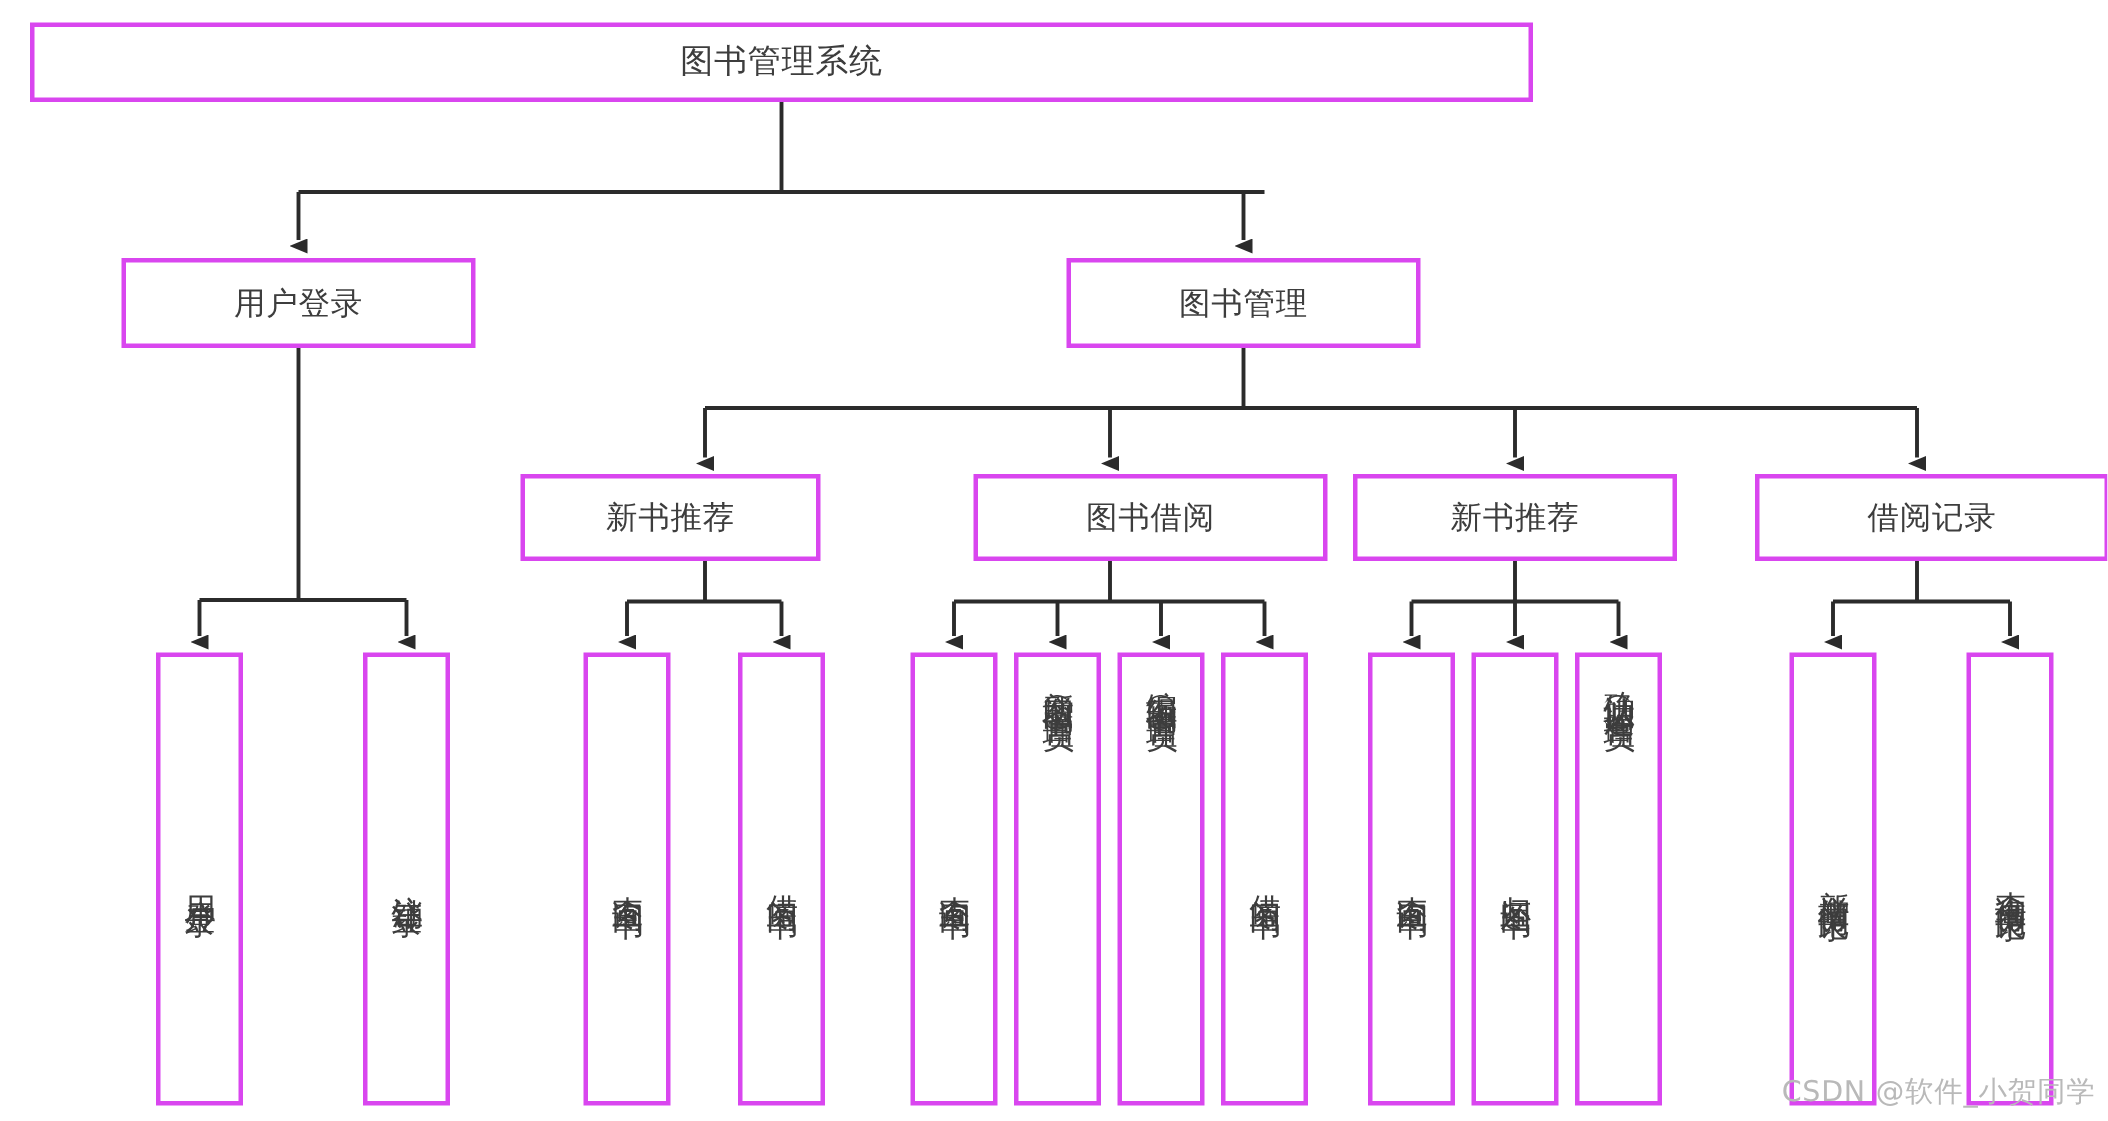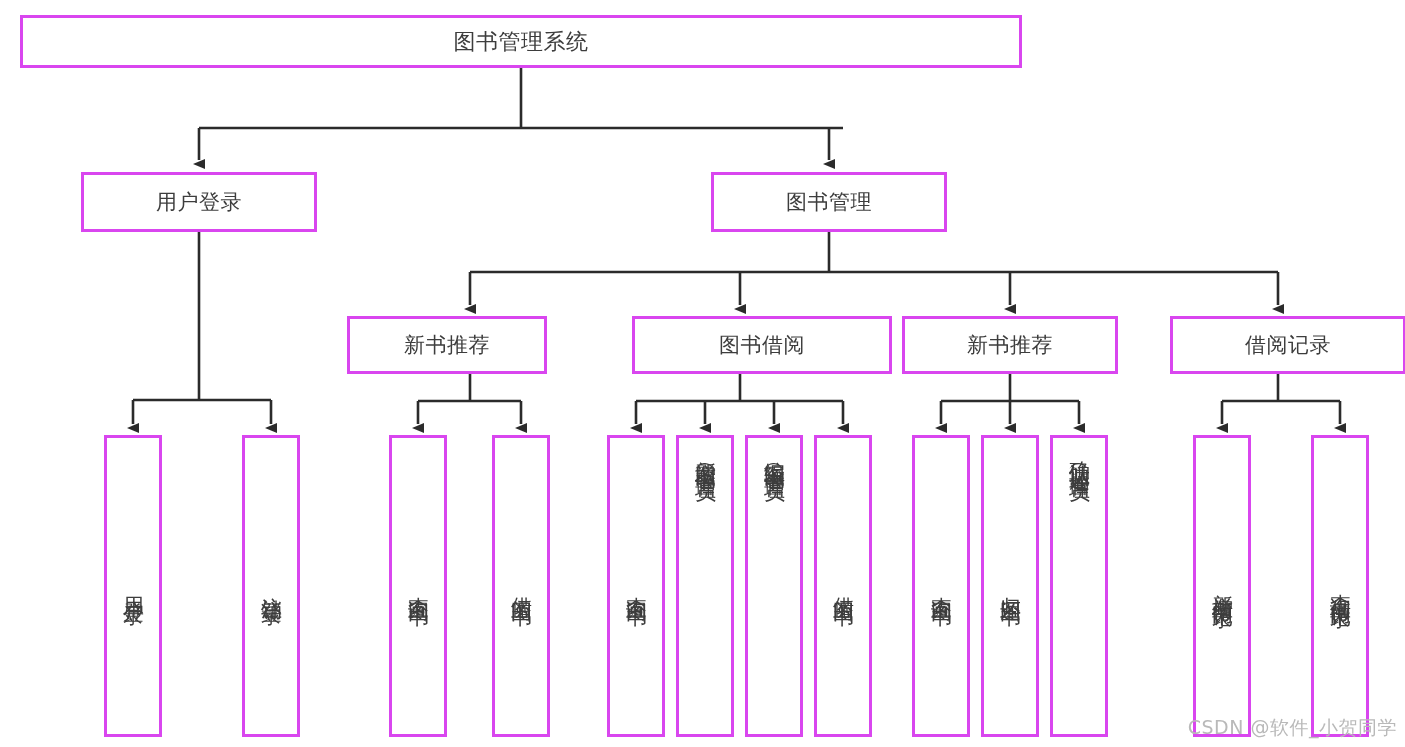--- a/index.html
+++ b/index.html
@@ -139,21 +139,21 @@
   <div class="node horiz" style="left:81px; top:172px; width:236px; height:60px;">
     <span class="label">用户登录</span>
   </div>
   <div class="node horiz" style="left:711px; top:172px; width:236px; height:60px;">
     <span class="label">图书管理</span>
   </div>
 
   <div class="node horiz" style="left:347px; top:316px; width:200px; height:58px;">
     <span class="label">新书推荐</span>
   </div>
-  <div class="node horiz" style="left:632px; top:316px; width:260px; height:58px;">
+  <div class="node horiz" style="left:649px; top:316px; width:236px; height:58px;">
     <span class="label">图书借阅</span>
   </div>
   <div class="node horiz" style="left:902px; top:316px; width:216px; height:58px;">
     <span class="label">新书推荐</span>
   </div>
   <div class="node horiz" style="left:1170px; top:316px; width:236px; height:58px;">
     <span class="label">借阅记录</span>
   </div>
 
   <div class="node vert" style="left:104px; top:435px; width:58px; height:302px;">

